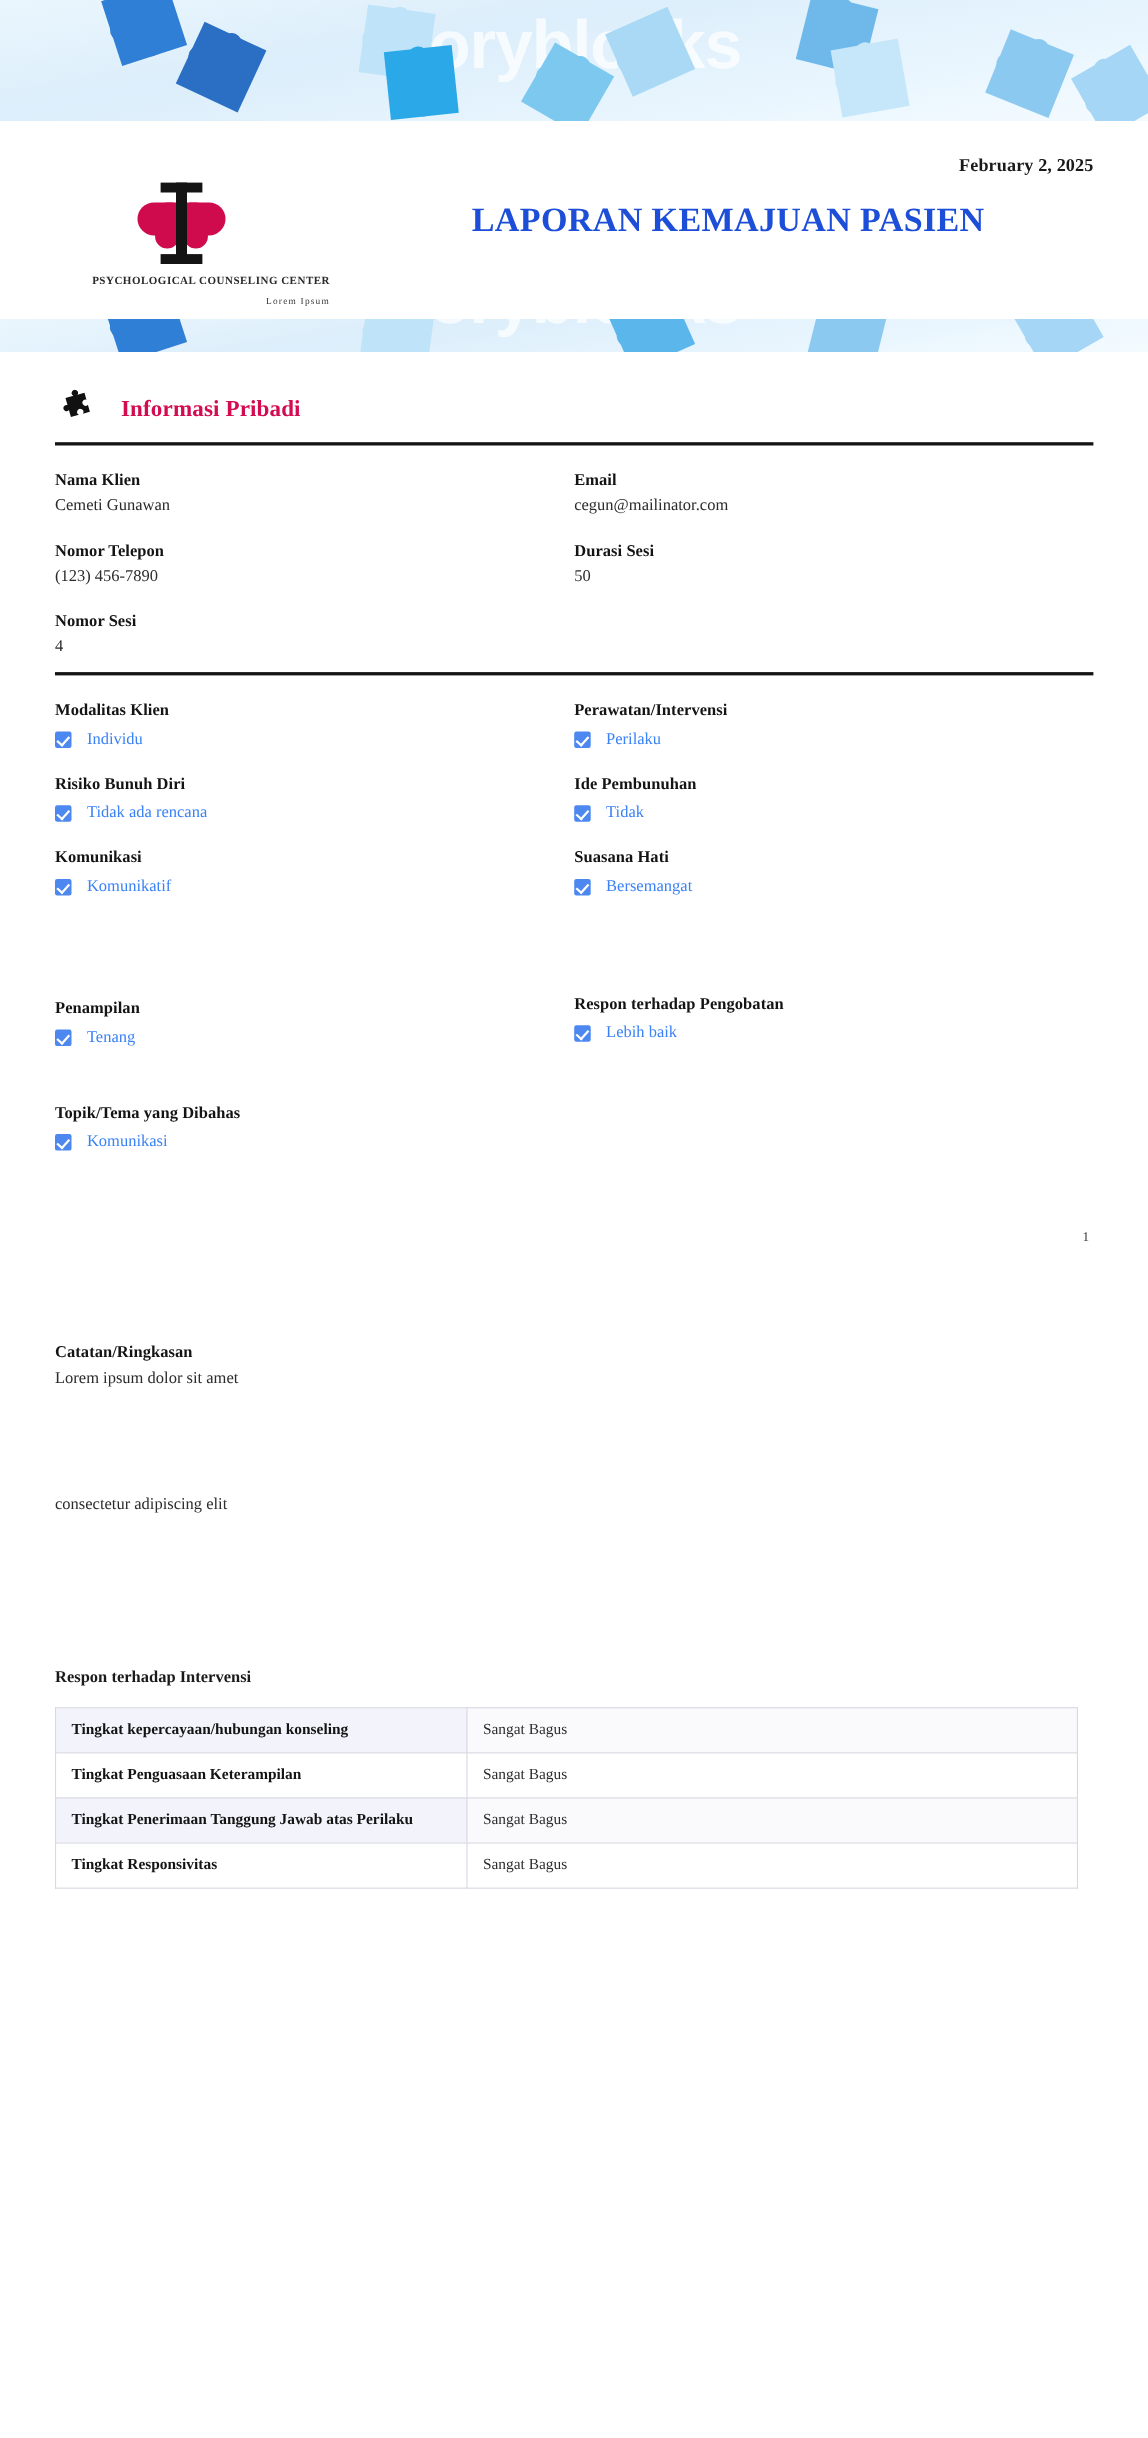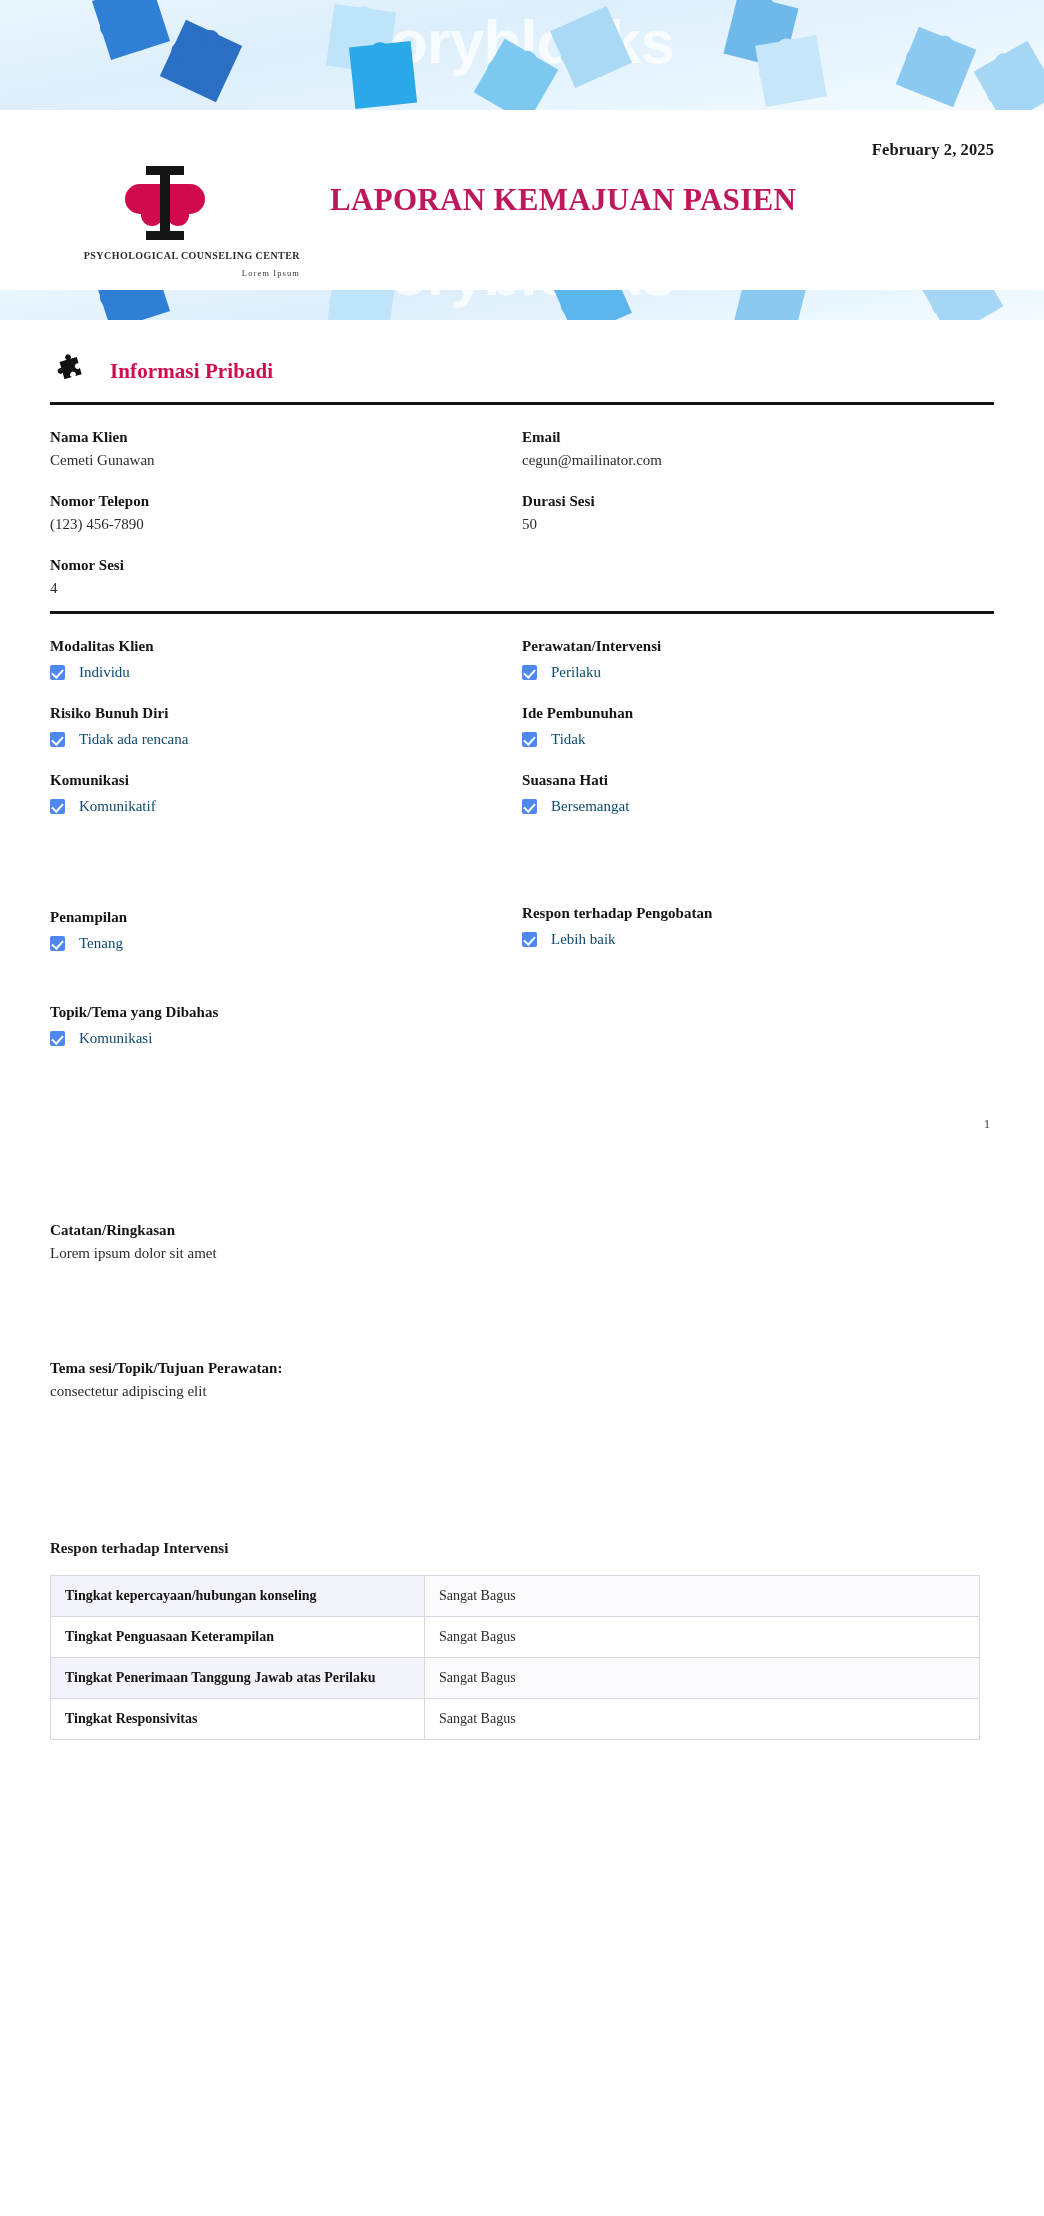--- a/index.html
+++ b/index.html
@@ -120,25 +120,25 @@
     font-size: 8.5px;
     letter-spacing: 1.1px;
     color: #3a3a3a;
     margin-top: 7px;
   }
   .doc-title {
     position: absolute;
     left: 330px;
     right: 50px;
     top: 72px;
-    text-align: left;
+    text-align: center;
     font-size: 31px;
     font-weight: 700;
     letter-spacing: 0.3px;
-    color: #be185d;
+    color: #1d4ed8;
   }
 
   
   .content { padding: 0 50px; }
 
   .section-head {
     display: flex;
     align-items: center;
     gap: 22px;
     margin-top: 34px;
@@ -190,21 +190,21 @@
   }
   .cb::after {
     content: "";
     position: absolute;
     left: 4px; top: 2px;
     width: 5px; height: 9px;
     border: solid #ffffff;
     border-width: 0 2px 2px 0;
     transform: rotate(42deg);
   }
-  .cb-label { font-size: 15px; color: #0c4a6e; }
+  .cb-label { font-size: 15px; color: #3b82f6; }
 
   .spacer-lg { height: 78px; }
   .spacer-md { height: 52px; }
 
   .page-num {
     text-align: right;
     font-size: 12px;
     color: #333;
     margin-top: 70px;
     padding-right: 4px;
@@ -486,21 +486,20 @@
   </div>
 
   <div class="page-num">1</div>
 
   <div class="note-block">
     <div class="field-label">Catatan/Ringkasan</div>
     <div class="field-value">Lorem ipsum dolor sit amet</div>
   </div>
 
   <div class="note-block tight">
-    <div class="field-label">Tema sesi/Topik/Tujuan Perawatan:</div>
     <div class="field-value">consectetur adipiscing elit</div>
   </div>
 
   <div class="table-title">Respon terhadap Intervensi</div>
 
   <table class="resp">
     <tbody>
       <tr class="alt">
         <td class="k">Tingkat kepercayaan/hubungan konseling</td>
         <td class="v">Sangat Bagus</td>

